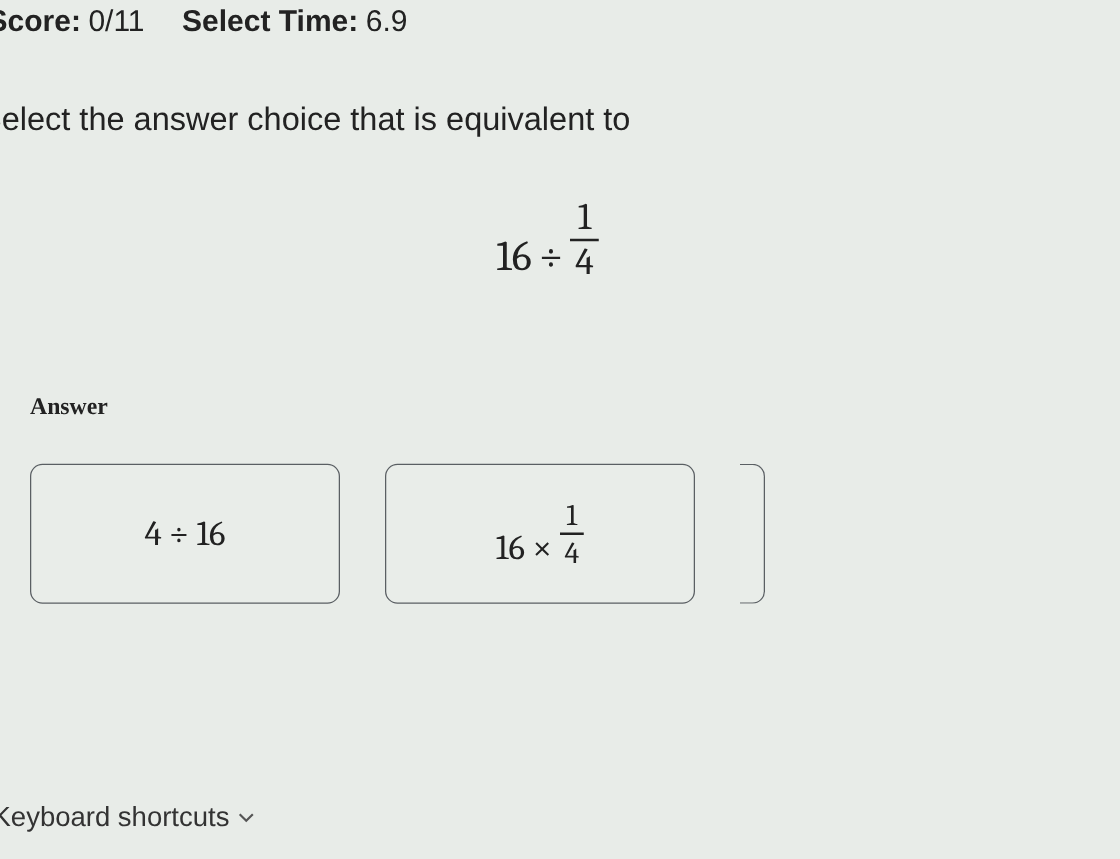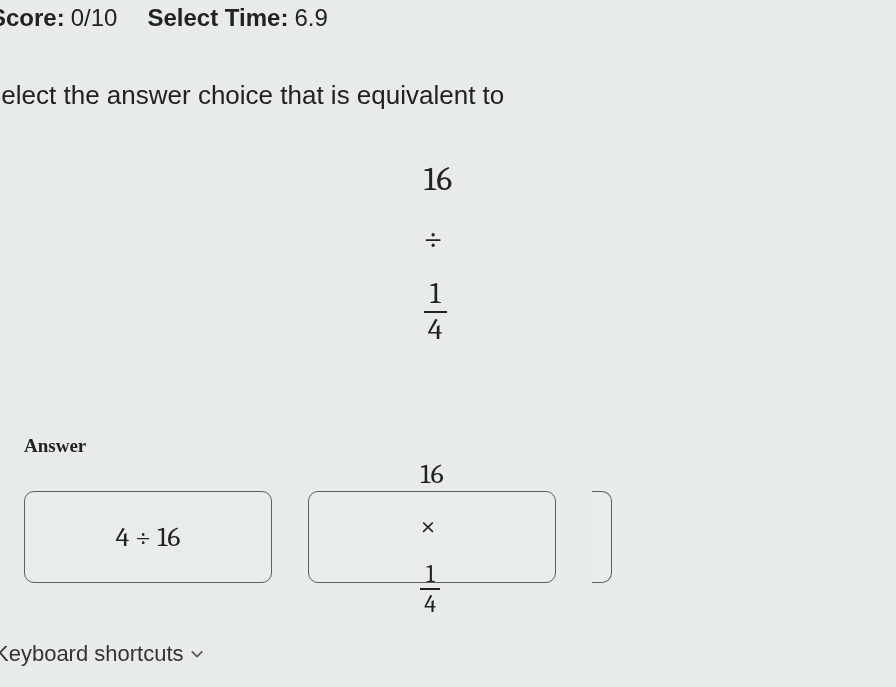--- a/index.html
+++ b/index.html
@@ -39,23 +39,22 @@
 
   .expression-block {
     margin-top: 48px;
     display: flex;
     justify-content: center;
     font-family: "Cambria Math", Cambria, "Times New Roman", serif;
     font-size: 34px;
   }
   .expr {
     display: flex;
-    align-items: flex-start;
-    gap: 20px;
-    flex-direction: column;
+    align-items: flex-end;
+    gap: 6px;
   }
   .frac {
     display: inline-flex;
     flex-direction: column;
     align-items: center;
     line-height: 1;
     font-size: 30px;
   }
   .frac .num { padding: 0 4px 2px 4px; }
   .frac .bar { width: 100%; height: 2px; background: #222; }
@@ -70,21 +69,21 @@
   }
 
   .choices {
     margin-top: 34px;
     margin-left: 24px;
     display: flex;
     gap: 36px;
   }
   .choice {
     width: 248px;
-    height: 92px;
+    height: 112px;
     border: 1.5px solid #5a5f63;
     border-radius: 10px;
     display: flex;
     align-items: center;
     justify-content: center;
     font-family: "Cambria Math", Cambria, "Times New Roman", serif;
     font-size: 28px;
     background: rgba(255,255,255,0.05);
     box-sizing: border-box;
     cursor: pointer;
@@ -110,21 +109,21 @@
   }
   .chevron svg { display: block; }
 </style>
 </head>
 <body>
 
 <div class="page">
   <div class="header">
     <span class="group">
       <span class="label">Score:</span>
-      <span class="value">0/10</span>
+      <span class="value">0/11</span>
     </span>
     <span class="group">
       <span class="label">Select Time:</span>
       <span class="value">6.9</span>
     </span>
   </div>
 
   <div class="prompt">Select the answer choice that is equivalent to</div>
 
   <div class="expression-block">

